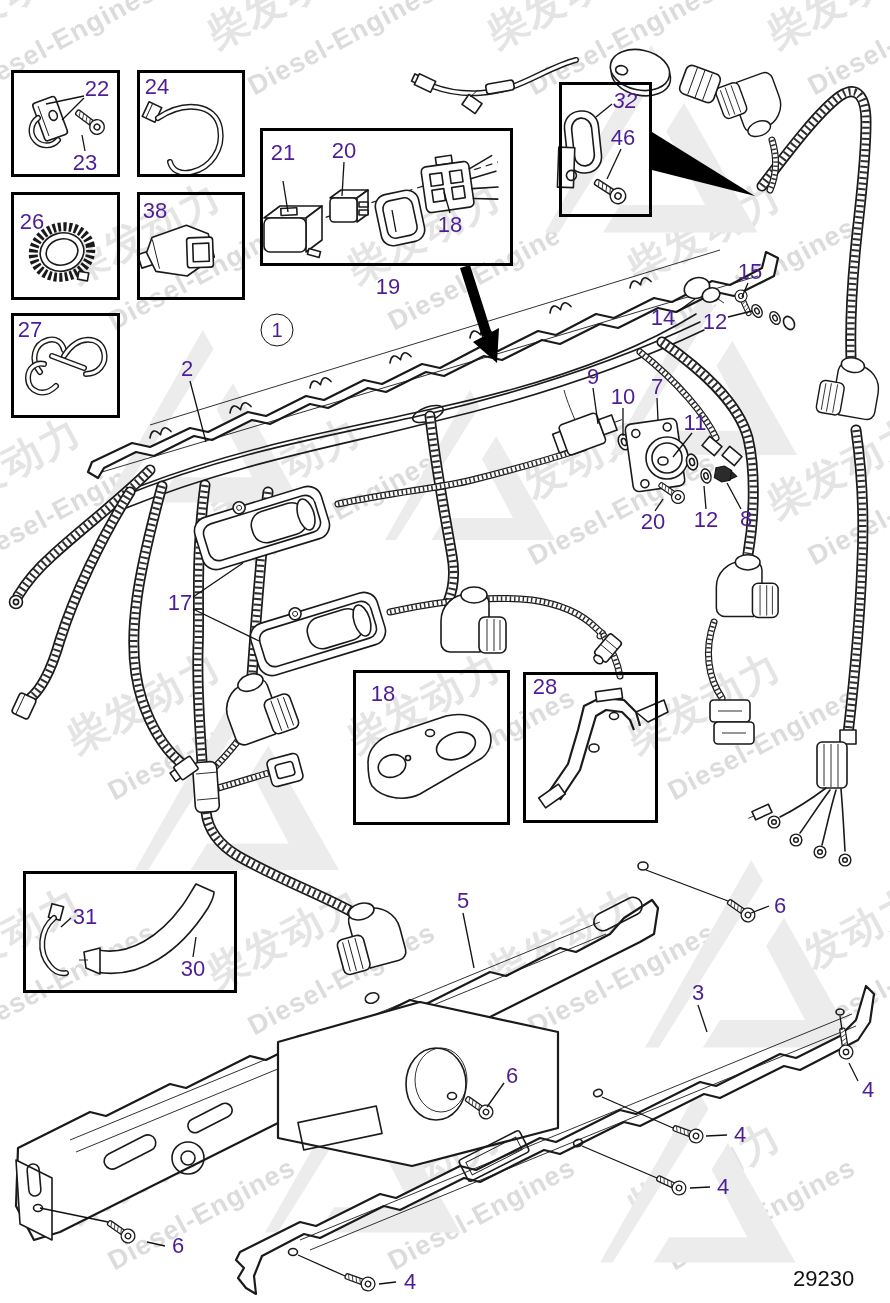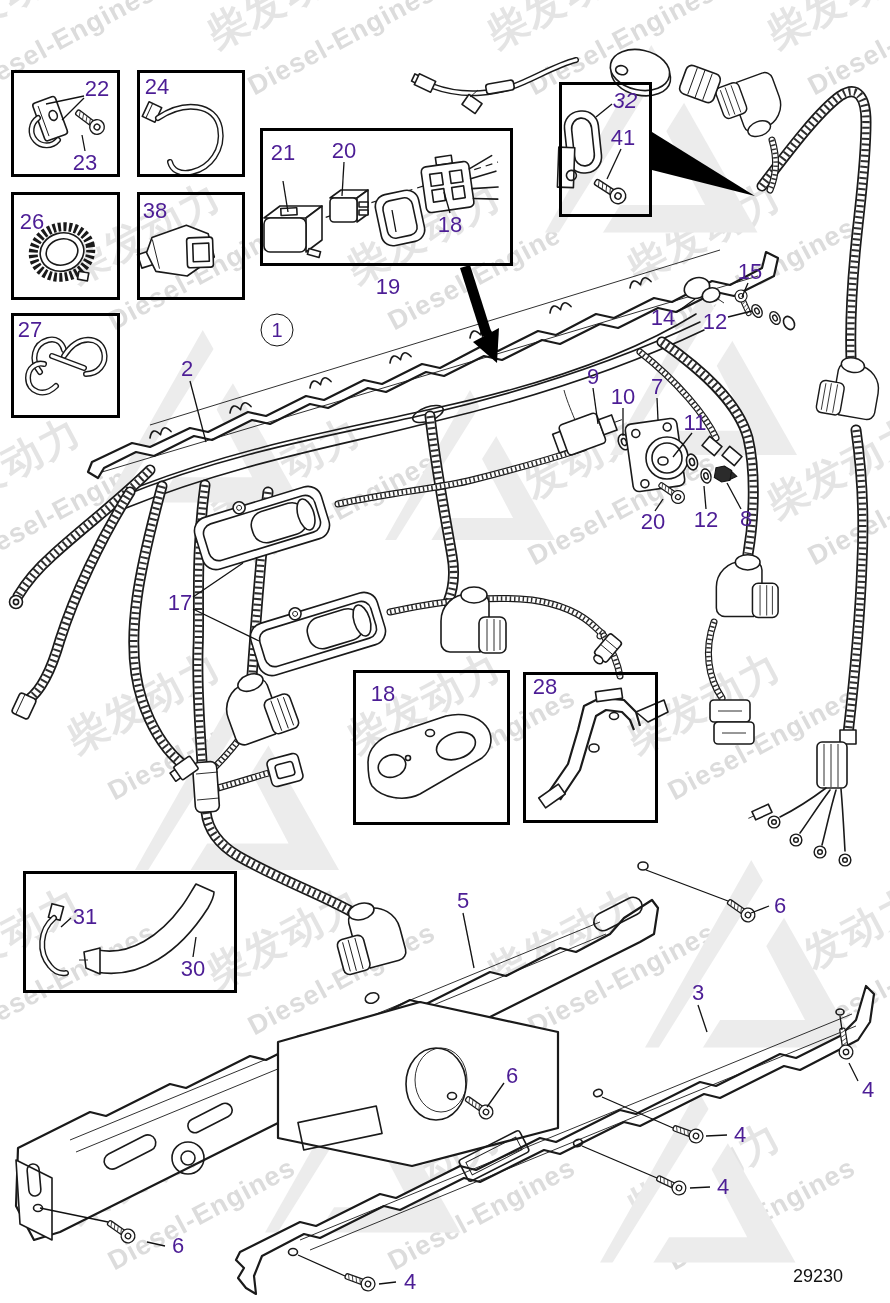--- a/index.html
+++ b/index.html
@@ -9,21 +9,21 @@
   .wm{position:absolute;transform:rotate(-28deg);font-weight:bold;white-space:nowrap;
       color:#e4e4e4;font-size:40px;letter-spacing:2px;}
   .wm-en{color:#dcdcdc;font-size:27px;letter-spacing:1px;}
   #art{position:absolute;left:0;top:0;z-index:1;}
   #box-layer,#callout-layer{position:absolute;inset:0;z-index:2;pointer-events:none;}
   .inset-box{position:absolute;border:3.5px solid #000;box-sizing:border-box;background:transparent;}
   .callout{position:absolute;transform:translate(-50%,-50%);font-size:22px;line-height:1;
            color:#4c1d95;z-index:3;}
   .callout.circled{border:1.7px solid #111;border-radius:50%;width:31px;height:31px;
            line-height:31px;text-align:center;font-size:20px;background:#fff;}
-  #dwg-no{position:absolute;left:793px;top:1266px;font-size:18px;z-index:3;text-align:center;}
+  #dwg-no{position:absolute;left:793px;top:1266px;font-size:22px;z-index:3;text-align:center;}
   
   .ln{stroke:#1a1a1a;stroke-width:1.6;fill:none;stroke-linecap:round;stroke-linejoin:round;}
   .ln2{stroke:#1a1a1a;stroke-width:2.2;fill:none;stroke-linejoin:round;}
   .th{stroke:#1a1a1a;stroke-width:.9;fill:none;}
   .pw{fill:#fff;stroke:#1a1a1a;stroke-width:1.6;stroke-linejoin:round;}
   .pwf{fill:#fff;stroke:#1a1a1a;stroke-width:2.2;stroke-linejoin:round;}
   .pdark{fill:#2b2b2b;stroke:#111;stroke-width:1;}
   .ldr{stroke:#111;stroke-width:1.3;fill:none;}
   .dash{stroke:#1a1a1a;stroke-width:1.2;fill:none;stroke-dasharray:7 5;}
   .tO{stroke:#1a1a1a;stroke-width:11;fill:none;stroke-linecap:round;}
@@ -638,21 +638,21 @@
     <div class="callout" style="left: 344px; top: 151px;">20</div>
     <div class="callout" style="left: 388px; top: 243px; margin-top: 44px;">19</div>
     <div class="callout" style="left: 450px; top: 225px;">18</div>
     <div class="callout" style="left: 97px; top: 89px;">22</div>
     <div class="callout" style="left: 85px; top: 163px;">23</div>
     <div class="callout" style="left: 157px; top: 87px;">24</div>
     <div class="callout" style="left: 32px; top: 222px;">26</div>
     <div class="callout" style="left: 155px; top: 211px;">38</div>
     <div class="callout" style="left: 30px; top: 330px;">27</div>
     <div class="callout" style="left: 625px; top: 101px; font-style: italic;">32</div>
-    <div class="callout" style="left: 623px; top: 138px;">41</div>
+    <div class="callout" style="left: 623px; top: 138px;">46</div>
     <div class="callout" style="left: 663px; top: 318px;">14</div>
     <div class="callout" style="left: 750px; top: 272px;">15</div>
     <div class="callout" style="left: 715px; top: 322px;">12</div>
     <div class="callout" style="left: 593px; top: 377px;">9</div>
     <div class="callout" style="left: 623px; top: 397px;">10</div>
     <div class="callout" style="left: 657px; top: 387px;">7</div>
     <div class="callout" style="left: 695px; top: 423px;">11</div>
     <div class="callout" style="left: 653px; top: 522px;">20</div>
     <div class="callout" style="left: 706px; top: 520px;">12</div>
     <div class="callout" style="left: 746px; top: 519px;">8</div>

